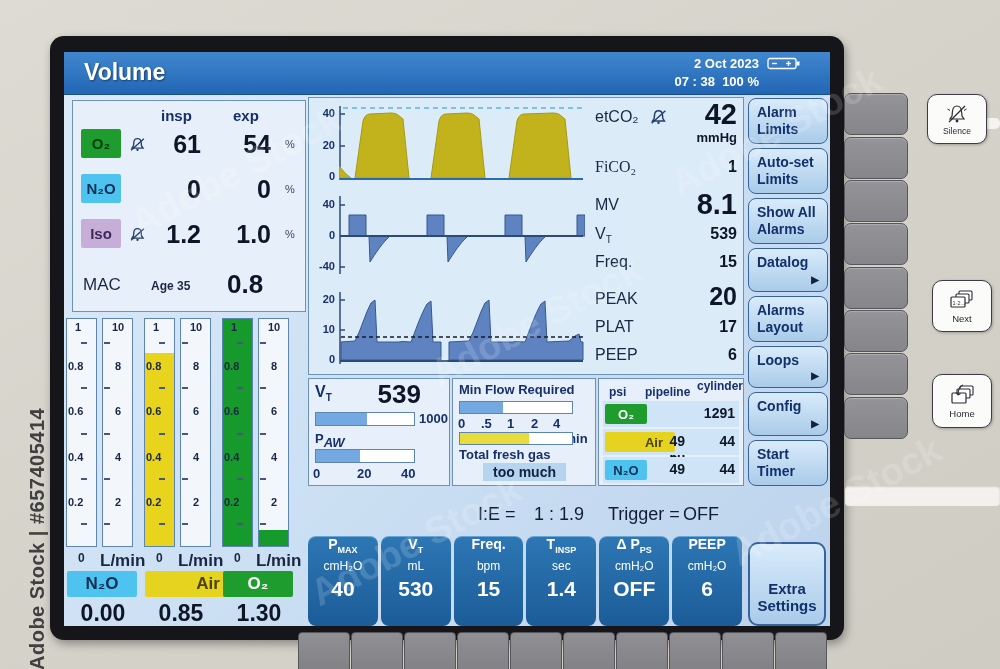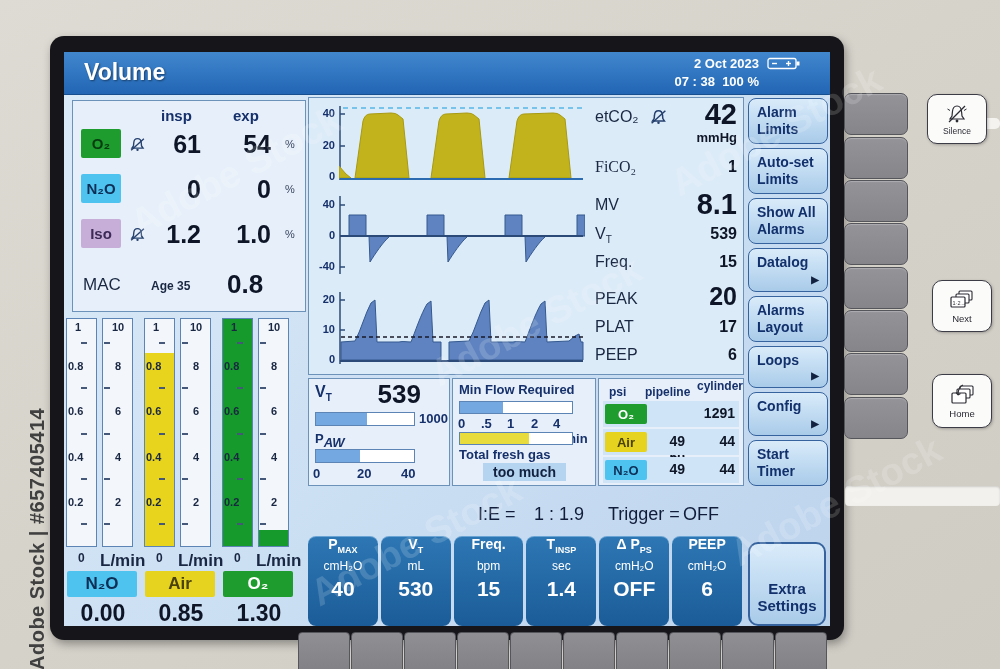--- a/index.html
+++ b/index.html
@@ -34,21 +34,21 @@
   .panel{border:1.5px solid #6d92ba;background:#e7f0fa;}
 
   
   .gasp{left:8px;top:48px;width:232px;height:210px;}
   .gas-col-h{font-size:15px;font-weight:bold;color:#16306b;top:6px;}
   .gas-badge{width:40px;height:29px;border-radius:2px;display:flex;align-items:center;justify-content:center;
              font-size:15px;font-weight:bold;}
   .b-green{background:#1f9c2e;color:#073c10;}
   .b-cyan{background:#4fc3f0;color:#0d2f56;}
   .b-purple{background:#c6aed9;color:#3c2b56;}
-  .b-yellow{background:#e6d31f;color:#4a4208;}
+  .b-yellow{background:#e6d31f;color:#4a4208;padding-left:28px;}
   .gas-val{font-size:25px;font-weight:bold;color:#0d1526;text-align:right;width:58px;}
   .pct{font-size:11px;color:#3a4660;}
   .macl{font-size:17px;color:#1a2742;}
   .age{font-size:12px;font-weight:bold;color:#1a2742;}
   .macv{font-size:26px;font-weight:bold;color:#0d1526;}
 
   
   .fm-col{top:263px;width:74px;height:311px;}
   .tube{top:3px;width:29px;height:227px;border:1.5px solid #5c85b5;background:#f3f7fc;}
   .tube .fill{position:absolute;bottom:0;left:0;width:100%;}

